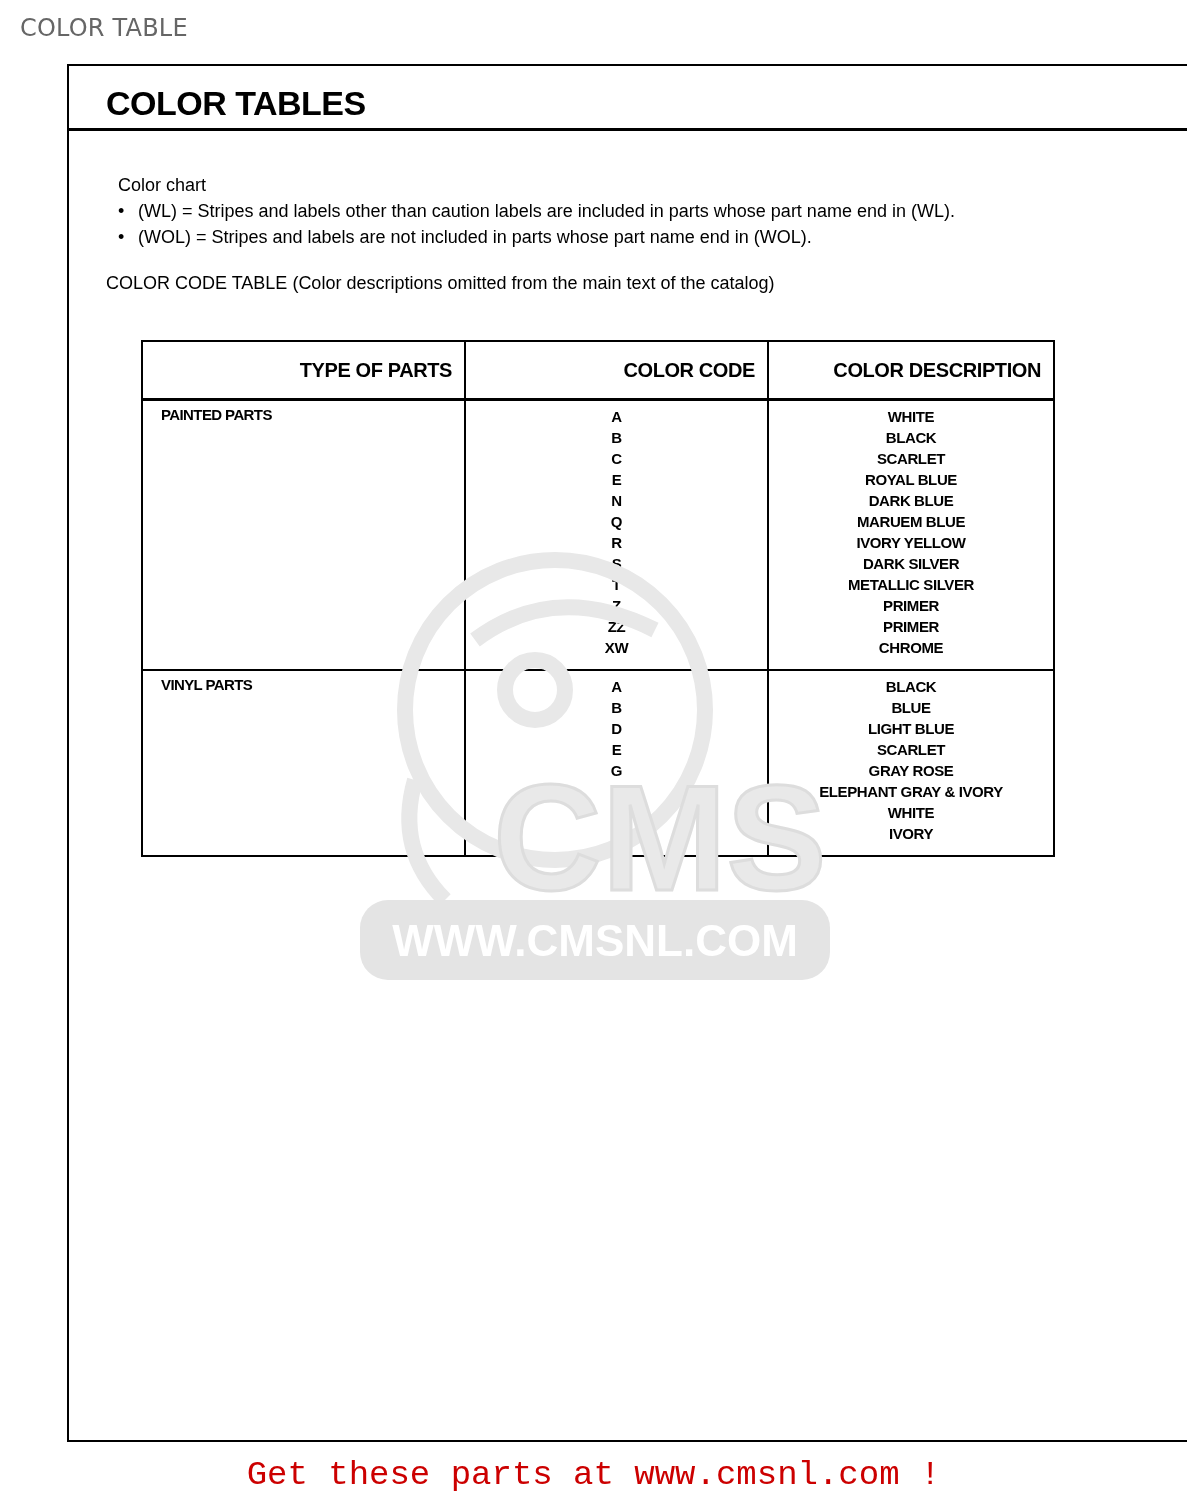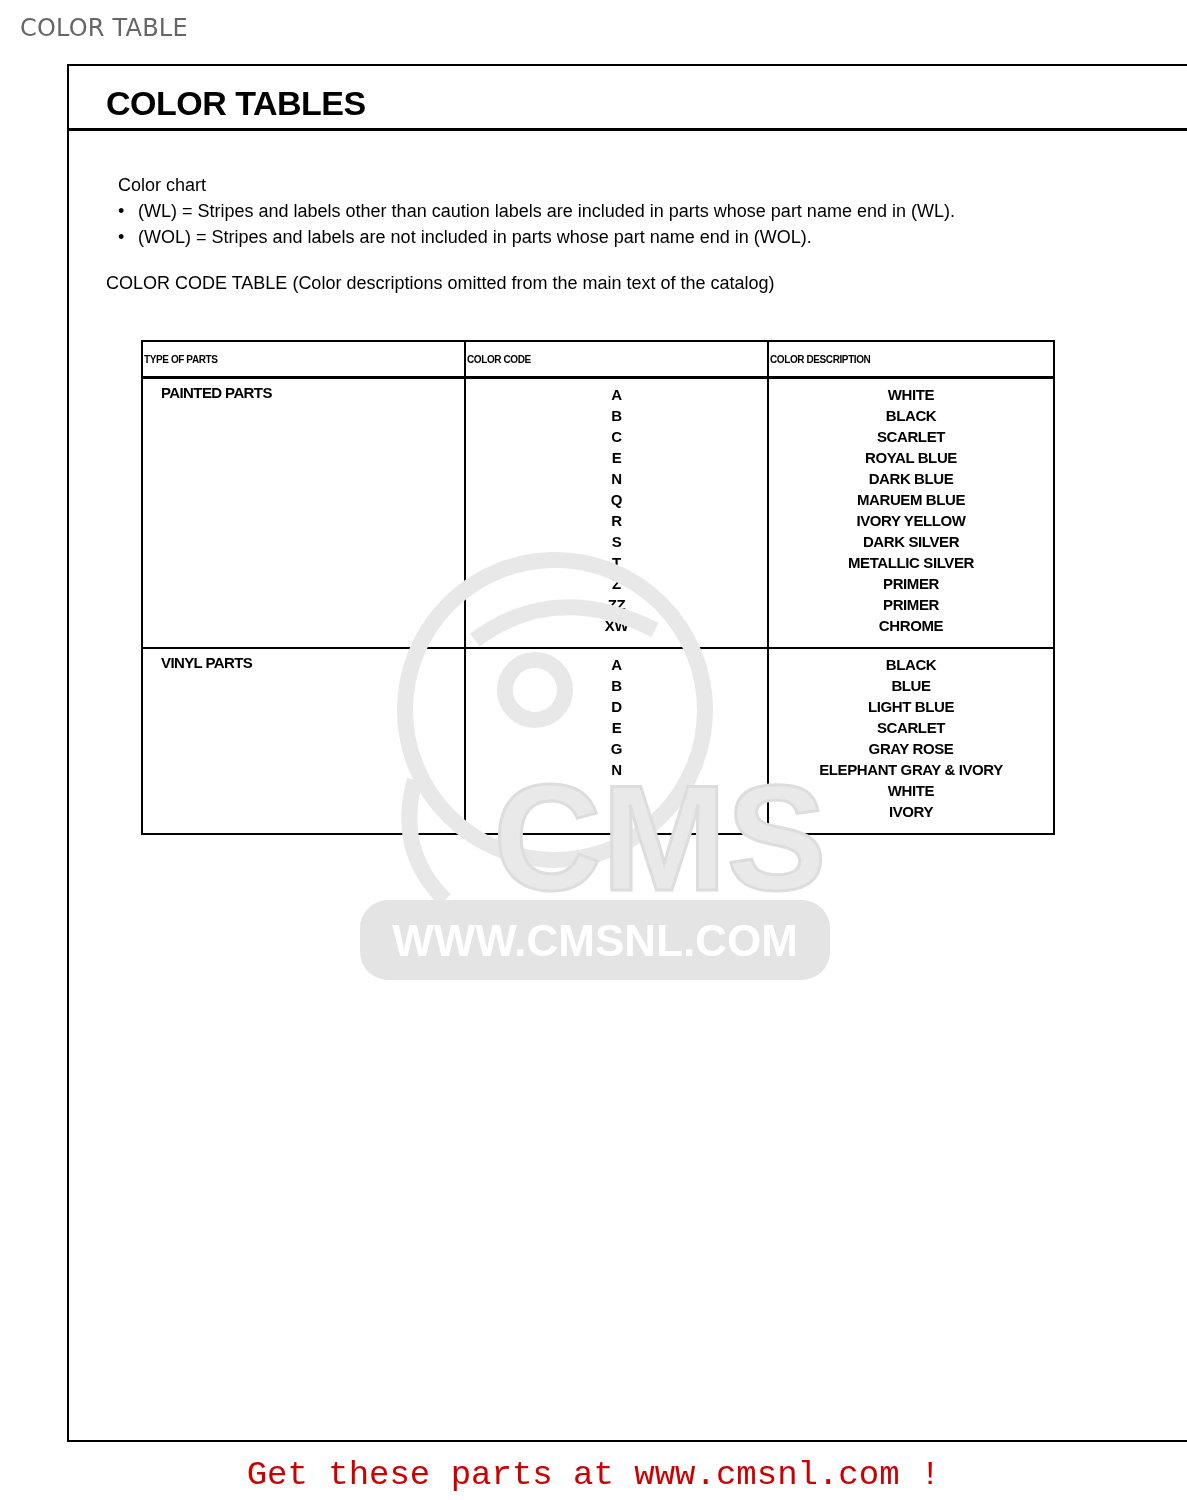--- a/index.html
+++ b/index.html
@@ -7,21 +7,21 @@
   .page-heading { position: absolute; left: 20px; top: 14px; font-family: "DejaVu Sans", sans-serif; font-size: 24px; color: #666666; letter-spacing: 0.2px; }
   .frame { position: absolute; left: 67px; top: 64px; width: 1175px; height: 1378px; border: 2px solid #000; box-sizing: border-box; }
   .title-bar { position: absolute; left: 0; top: 0; right: 0; height: 62px; border-bottom: 3px solid #000; }
   .title { position: absolute; left: 37px; top: 18px; font-size: 34px; font-weight: bold; letter-spacing: -0.5px; }
   .intro { position: absolute; left: 37px; top: 106px; font-size: 18px; line-height: 26px; margin-left: 12px; }
   .intro .line { white-space: nowrap; }
   .intro .bullet { display: inline-block; width: 20px; }
   .table-caption { position: absolute; left: 37px; top: 207px; font-size: 18px; white-space: nowrap; }
   .wm { position: absolute; left: 355px; top: 520px; width: 480px; height: 470px; pointer-events: none; }
   table.ct { position: absolute; left: 72px; top: 274px; width: 914px; border-collapse: collapse; font-size: 15px; font-weight: bold; letter-spacing: -0.4px; }
-  table.ct th { border: 2px solid #000; border-bottom: 3px solid #000; height: 32px; font-size: 10px; text-align: left; padding: 1px; }
+  table.ct th { border: 2px solid #000; border-bottom: 3px solid #000; height: 32px; font-size: 20px; text-align: right; padding: 12px; }
   table.ct td { border-left: 2px solid #000; border-right: 2px solid #000; border-bottom: 2px solid #000; vertical-align: top; padding: 5px 0 11px 0; }
   table.ct td.type { width: 303px; padding-left: 18px; font-weight: normal; font-weight: bold; font-size: 15px; letter-spacing: -0.6px; }
   table.ct td.code, table.ct td.desc { text-align: center; }
   table.ct td.code { width: 301px; }
   .cell-line { height: 21px; line-height: 21px; white-space: nowrap; }
   .footer { position: absolute; left: 0; width: 1187px; top: 1456px; text-align: center; font-family: Liberation Mono, monospace; font-size: 34px; color: #cc0000; }
 </style>
 </head>
 <body>
 

